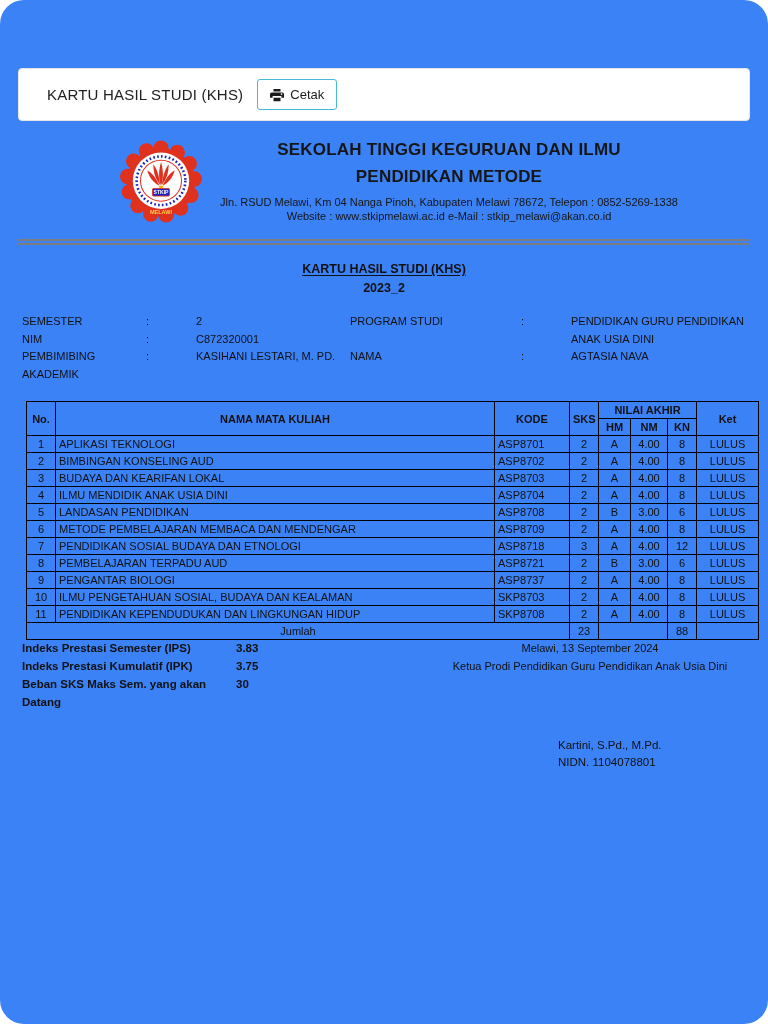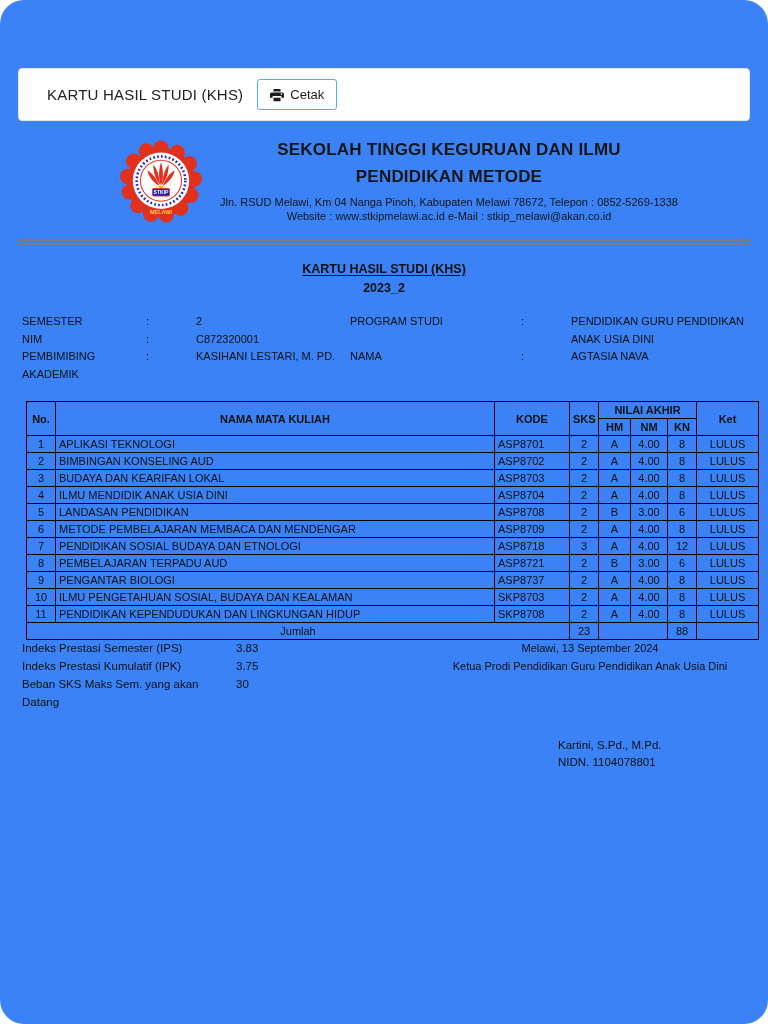--- a/index.html
+++ b/index.html
@@ -47,21 +47,21 @@
 
   
   .grades { position:absolute; left:26px; top:381px; width:732px; border-collapse:collapse; table-layout:fixed; font-size:11px;margin-top:20px; }
   .grades th, .grades td { border:1px solid #000; padding:1px 3px; height:17px; overflow:hidden; white-space:nowrap; }
   .grades th { font-weight:bold; text-align:center; }
   .grades td { text-align:center; }
   .grades td.c1, .grades td.c2 { text-align:left; }
   .jumlah-row td { height:17px; }
 
   
-  .summary { position:absolute; left:22px; top:639px; width:360px; font-size:11.5px; font-weight:normal; line-height:18px; }
+  .summary { position:absolute; left:22px; top:639px; width:360px; font-size:11.5px; font-weight:bold; line-height:18px; }
   .sum-row { display:flex; }
   .sum-label { flex:0 0 214px; }
   .signoff { position:absolute; left:425px; top:639px; width:330px; text-align:center; font-size:11px; line-height:18px; }
   .signature { position:absolute; left:558px; top:737px; font-size:11.5px; line-height:16.5px; }
 </style>
 </head>
 <body>
 
 <div class="page">
 

